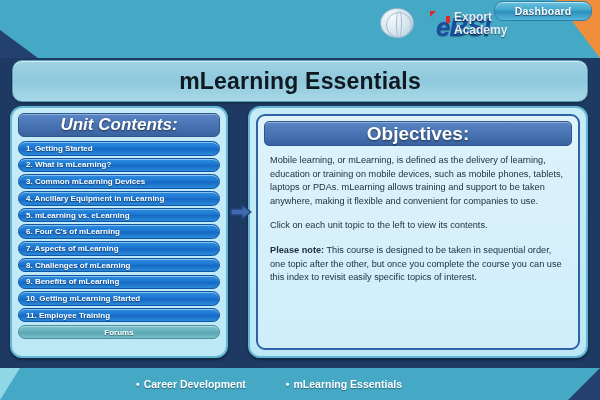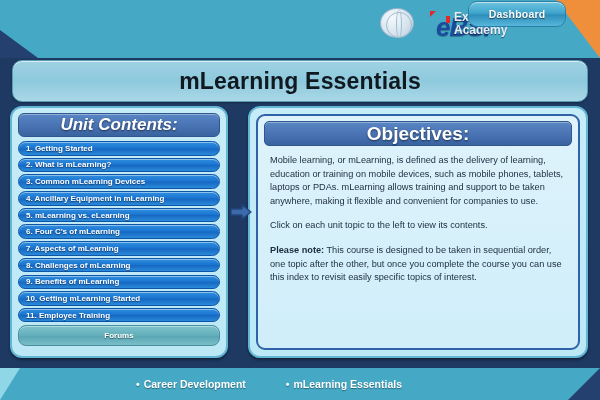--- a/index.html
+++ b/index.html
@@ -30,22 +30,22 @@
     border-top: 28px solid transparent;
   }
   .hdr-tri-right {
     position: absolute; right: 0; top: 0;
     width: 0; height: 0;
     border-right: 44px solid #ef8f3c;
     border-bottom: 58px solid transparent;
   }
 
   .dashboard-btn {
-    position: absolute; right: 34px; top: 1px;
-    width: 98px; height: 26px;
+    position: absolute; right: 8px; top: 1px;
+    width: 98px; height: 20px;
     border-radius: 9px;
     background: linear-gradient(to bottom, #6fc4e0 0%, #3fa6cd 45%, #2e8fbb 55%, #57b6da 100%);
     border: 1px solid #2b7fa6;
     box-shadow: inset 0 1px 0 rgba(255,255,255,.55);
     display: flex; align-items: center; justify-content: center;
     cursor: pointer;
     z-index: 5;
   }
   .dashboard-btn span {
     font-size: 10.5px; font-weight: bold; color: #ffffff;
@@ -157,21 +157,21 @@
     display: flex; align-items: center;
     padding-left: 7px;
     cursor: pointer;
   }
   .unit-item span {
     font-size: 8px; font-weight: bold; color: #ffffff;
     text-shadow: 0 1px 1px rgba(0,0,0,.45);
     white-space: nowrap;
   }
   .forums-item {
-    height: 21px; margin-top: 3px;
+    height: 14px; margin-top: 3px;
     border-radius: 8px;
     background: linear-gradient(to bottom, #7fc3cd 0%, #62aeba 50%, #58a5b2 52%, #79bfca 100%);
     border: 1px solid #4a8f9c;
     box-shadow: inset 0 1px 0 rgba(255,255,255,.4);
     display: flex; align-items: center; justify-content: center;
     cursor: pointer;
   }
   .forums-item span {
     font-size: 8px; font-weight: bold; color: #ffffff;
     text-shadow: 0 1px 1px rgba(0,0,0,.45);

